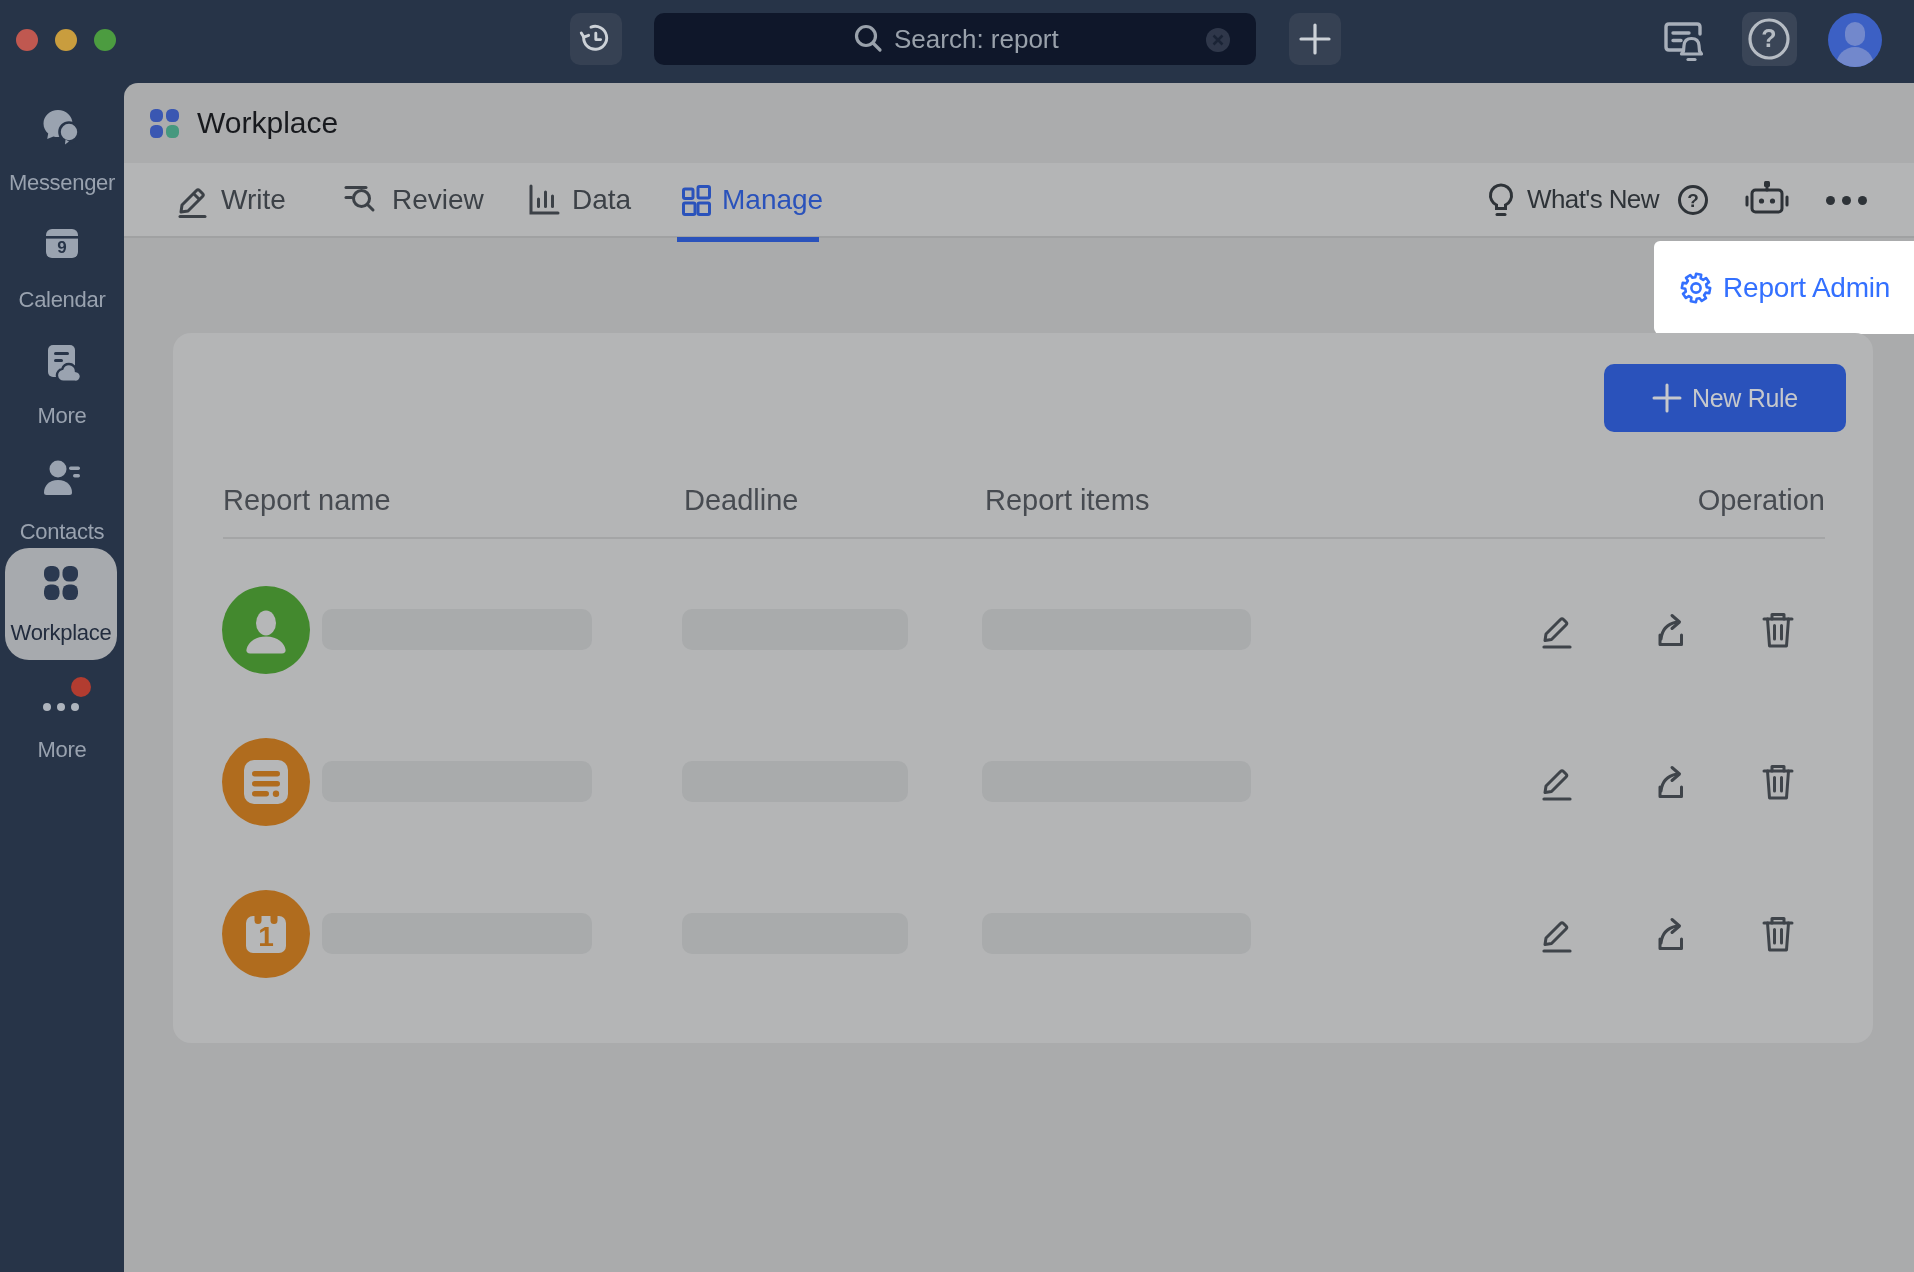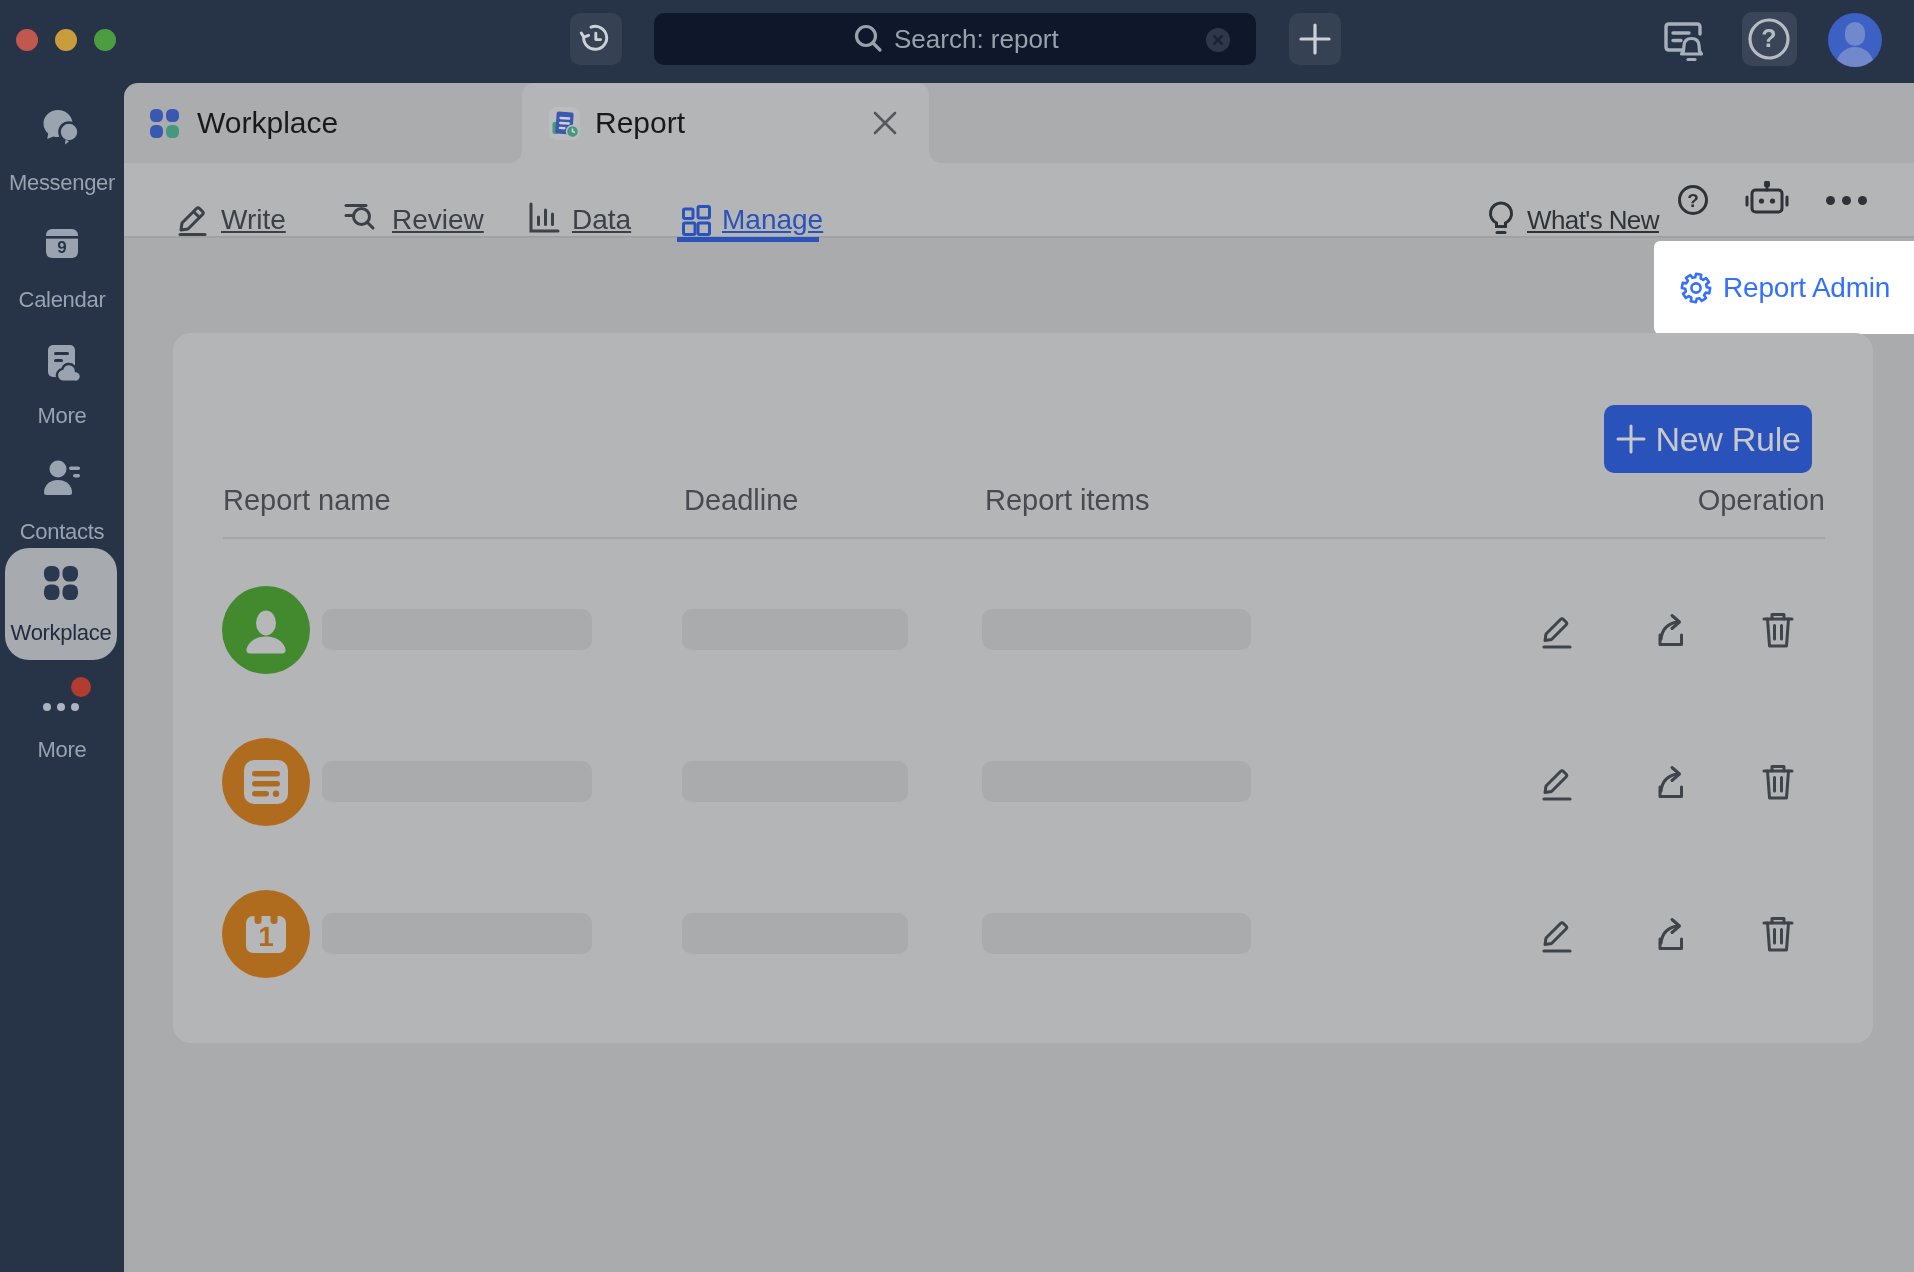--- a/index.html
+++ b/index.html
@@ -34,34 +34,34 @@
 .tabstrip { position:absolute; left:0; top:0; width:1790px; height:80px; background:var(--strip);
   border-top-left-radius:14px; }
 .tab-report { position:absolute; left:398px; top:0; width:407px; height:80px; background:var(--light);
   border-radius:12px 12px 0 0; }
 .fil-l { position:absolute; left:-12px; bottom:0; width:12px; height:12px;
   background:radial-gradient(circle 12px at 0 0, rgba(0,0,0,0) 0 11.5px, var(--light) 12px); }
 .fil-r { position:absolute; right:-12px; bottom:0; width:12px; height:12px;
   background:radial-gradient(circle 12px at 12px 0, rgba(0,0,0,0) 0 11.5px, var(--light) 12px); }
 .toolbar { position:absolute; left:0; top:80px; width:1790px; height:75px; background:var(--light);
   border-bottom:2px solid #a0a1a2; }
-.titem { position:absolute; top:0; height:73px; display:flex; align-items:flex-end; gap:10px;
-  font-size:28px; color:var(--tool);text-decoration:underline; }
+.titem { position:absolute; top:0; height:73px; display:flex; align-items:center; gap:10px;
+  font-size:28px; color:var(--tool); }
 .content { position:absolute; left:0; top:155px; width:1790px; height:1034px; background:var(--content); }
 .spot { position:absolute; left:1519px; top:3px; width:268px; height:93px; background:#ffffff;
   border-radius:6px; display:flex; align-items:center;margin-left:11px; }
 .card { position:absolute; left:49px; width:1700px; background:var(--card); border-radius:18px; }
 .h1 { font-size:33px; font-weight:bold; color:#15181c; letter-spacing:-0.5px; }
 .colhead { position:absolute; font-size:29px; color:var(--sec); }
 .rowbar { position:absolute; height:41px; border-radius:10px; background:var(--bar); }
 .circle { position:absolute; left:49px; width:88px; height:88px; border-radius:50%; }
 .opicon { position:absolute; width:36px; height:40px; }
-.newrule { position:absolute; left:1431px; top:31px; width:208px; height:68px; border-radius:10px;
+.newrule { position:absolute; left:1431px; top:31px; width:242px; height:68px; border-radius:10px;
   background:var(--blue); display:flex; align-items:center; justify-content:center;
-  color:var(--btntext); font-size:34px; letter-spacing:-0.3px;margin-top:41px; }
+  color:var(--btntext); font-size:25px; letter-spacing:-0.3px; }
 </style>
 </head>
 <body>
 <div class="header">
   <div class="light" style="left:16px; background:#c05850;"></div>
   <div class="light" style="left:55px; background:#c99d3e;"></div>
   <div class="light" style="left:94px; background:#4c9c40;"></div>
   <div class="hbtn" style="left:570px; width:52px;">
     <svg width="36" height="36" viewBox="0 0 36 36" style="position:absolute;left:8px;top:8px;">
       <g fill="none" stroke="#ccd1d7" stroke-width="2.9" stroke-linecap="round" stroke-linejoin="round">
@@ -171,43 +171,20 @@
 <div class="main">
   <div class="tabstrip">
     <svg width="30" height="30" viewBox="0 0 30 30" style="position:absolute;left:26px;top:26px;">
       <rect x="0" y="0" width="13" height="13" rx="5.2" fill="#3a57b2"></rect>
       <rect x="16" y="0" width="13" height="13" rx="5.2" fill="#3a57b2"></rect>
       <rect x="0" y="16" width="13" height="13" rx="5.2" fill="#3a57b2"></rect>
       <rect x="16" y="16" width="13" height="13" rx="5.2" fill="#45987e"></rect>
     </svg>
     <div style="position:absolute;left:73px;top:0;height:80px;line-height:80px;font-size:30px;
       color:#17191d;">Workplace</div>
-    <div class="tab-report">
-      <div class="fil-l"></div>
-        <div class="fil-r"></div>
-      <div style="position:absolute;left:27px;top:24px;width:31px;height:33px;border-radius:8px;
-        background:#bbbcbd;">
-        <svg width="31" height="33" viewBox="0 0 31 33">
-          <rect x="3.5" y="15" width="6" height="12" rx="2" fill="#45987e"></rect>
-          <g transform="rotate(4 15 16)">
-            <rect x="7" y="5" width="17" height="22" rx="2" fill="#3a57b2"></rect>
-            <rect x="10" y="10" width="11" height="2.4" rx="1.2" fill="#ced1d6"></rect>
-            <rect x="10" y="15" width="11" height="2.4" rx="1.2" fill="#ced1d6"></rect>
-            <rect x="10" y="20" width="7" height="2.4" rx="1.2" fill="#ced1d6"></rect>
-          </g>
-          <circle cx="23.5" cy="24.5" r="6" fill="#45987e" stroke="#bbbcbd" stroke-width="1.5"></circle>
-          <path d="M23.5,21.5 L23.5,24.5 L26,25.5" fill="none" stroke="#d3d6da" stroke-width="1.6"></path>
-        </svg>
-      </div>
-      <div style="position:absolute;left:73px;top:0;height:80px;line-height:80px;font-size:30px;
-        color:#17191d;">Report</div>
-      <svg width="26" height="26" viewBox="0 0 26 26" style="position:absolute;left:350px;top:27px;">
-        <path d="M3,3 L23,23 M23,3 L3,23" stroke="#54575b" stroke-width="2.6" stroke-linecap="round"></path>
-      </svg>
-    </div>
   </div>
   <div class="toolbar">
     <div class="titem" style="left:51px;">
       <svg width="36" height="36" viewBox="0 0 36 36">
         <g fill="none" stroke="#3c4147" stroke-width="3" stroke-linejoin="round">
           <path d="M7,23 L21.5,8.5 Q23,7 24.5,8.5 L27.5,11.5 Q29,13 27.5,14.5 L13,29 L6,30 Z"></path>
           <path d="M18.5,11.5 L24.5,17.5"></path>
         </g>
         <path d="M5,34.5 L30,34.5" stroke="#3c4147" stroke-width="3" stroke-linecap="round"></path>
       </svg>

